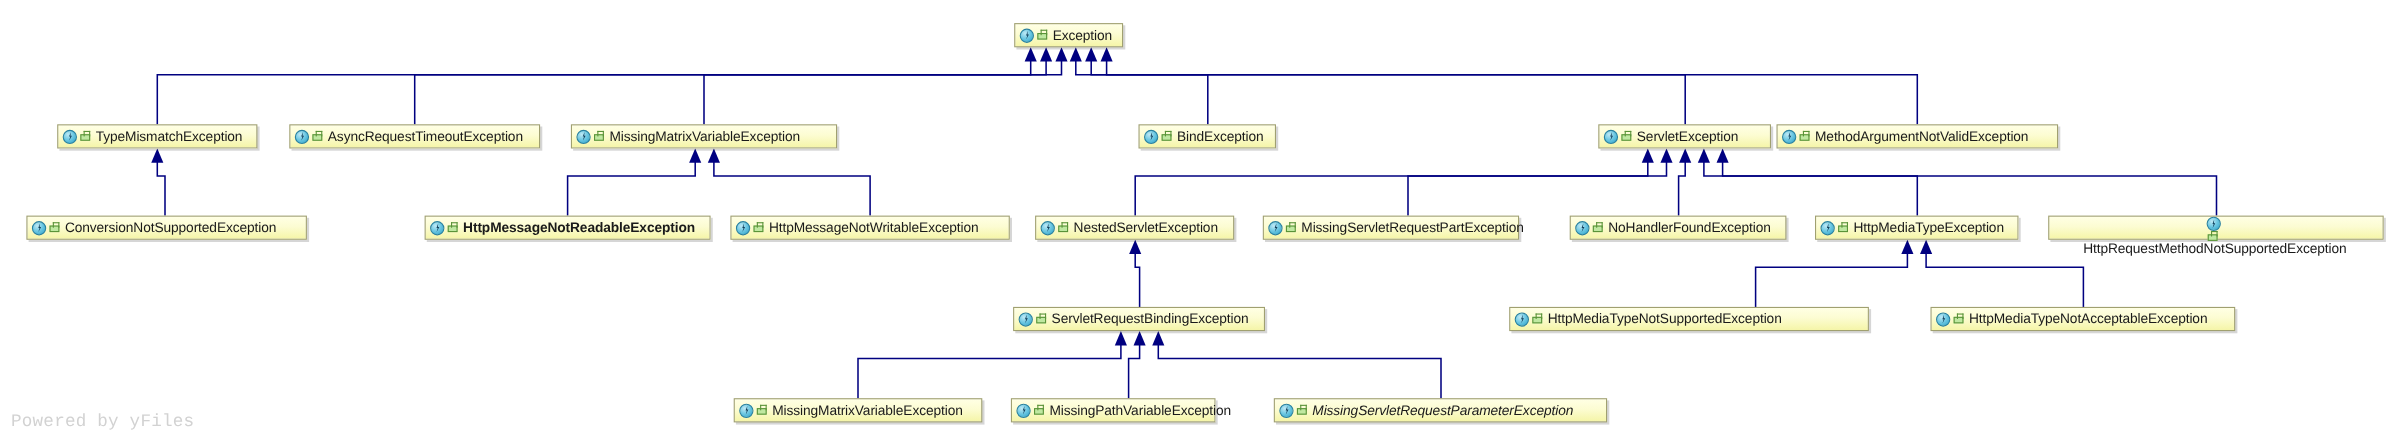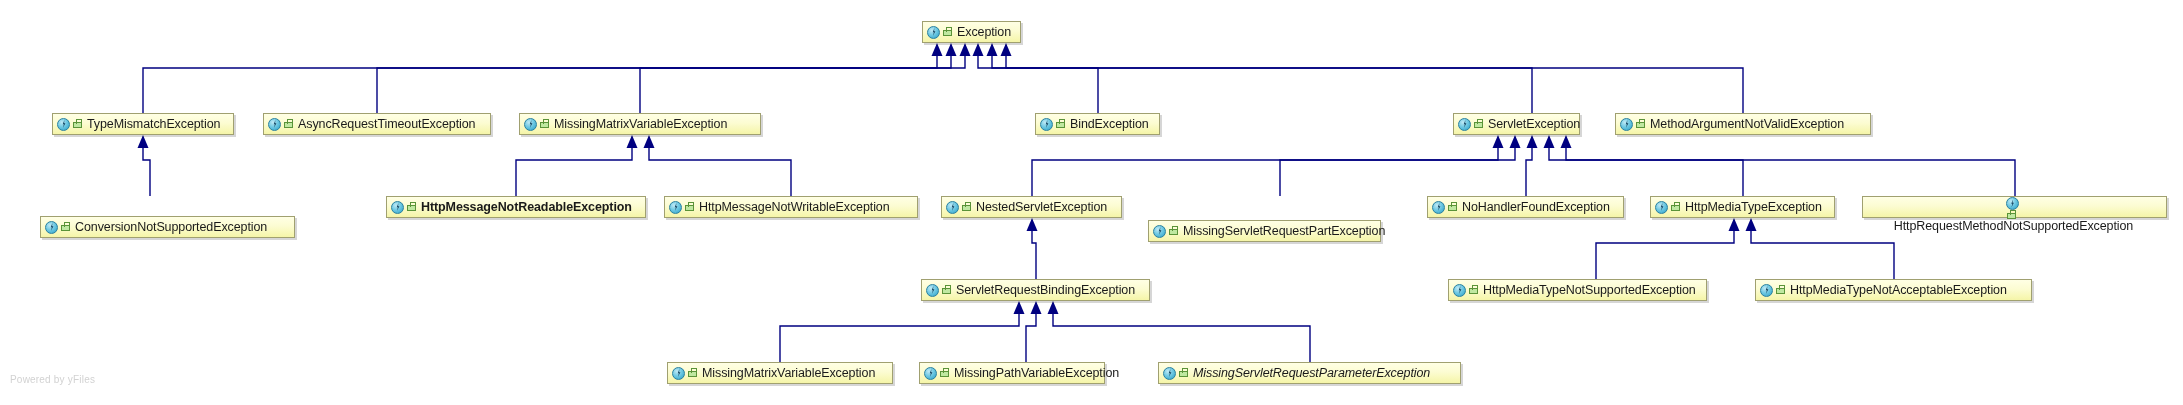--- a/index.html
+++ b/index.html
@@ -93,23 +93,23 @@
     height: 5px;
     border: 1px solid #5a9338;
     border-bottom: none;
     box-sizing: border-box;
     background: transparent;
   }
   #watermark {
     position: absolute;
     left: 10px;
     top: 374px;
-    font-size: 10px;
+    font-size: 16px;
     color: #d2d2d2;
-    font-family: Liberation Sans, sans-serif;
+    font-family: Liberation Mono, monospace;
     letter-spacing: 0.2px;
   }
 </style>
 </head>
 <body>
 
 <div id="diagram">
   <svg id="edge-layer" viewBox="0 0 2183 405">
       <path d="M 143 113 L 143 68 L 937 68 L 937 55" fill="none" stroke="#000080" stroke-width="1.4"></path>
       <polygon points="937,43 931.5,56 942.5,56" fill="#000080"></polygon>
@@ -171,51 +171,51 @@
       <div class="node" style="left: 519px; top: 113px; width: 242px;">
         <span class="ico-class"></span>
         <span class="ico-vis"></span>
         <span class="lbl">MissingMatrixVariableException</span>
       </div>
       <div class="node" style="left: 1035px; top: 113px; width: 125px;">
         <span class="ico-class"></span>
         <span class="ico-vis"></span>
         <span class="lbl">BindException</span>
       </div>
-      <div class="node" style="left: 1453px; top: 113px; width: 127px;">
+      <div class="node" style="left: 1453px; top: 113px; width: 157px;">
         <span class="ico-class"></span>
         <span class="ico-vis"></span>
         <span class="lbl">ServletException</span>
       </div>
       <div class="node" style="left: 1615px; top: 113px; width: 256px;">
         <span class="ico-class"></span>
         <span class="ico-vis"></span>
         <span class="lbl">MethodArgumentNotValidException</span>
       </div>
-      <div class="node" style="left: 40px; top: 196px; width: 255px; margin-top: 20px;">
+      <div class="node" style="left: 24px; top: 196px; width: 255px;">
         <span class="ico-class"></span>
         <span class="ico-vis"></span>
         <span class="lbl">ConversionNotSupportedException</span>
       </div>
       <div class="node" style="left: 386px; top: 196px; width: 260px; font-weight: bold;">
         <span class="ico-class"></span>
         <span class="ico-vis"></span>
         <span class="lbl">HttpMessageNotReadableException</span>
       </div>
       <div class="node" style="left: 664px; top: 196px; width: 254px;">
         <span class="ico-class"></span>
         <span class="ico-vis"></span>
         <span class="lbl">HttpMessageNotWritableException</span>
       </div>
       <div class="node" style="left: 941px; top: 196px; width: 181px;">
         <span class="ico-class"></span>
         <span class="ico-vis"></span>
         <span class="lbl">NestedServletException</span>
       </div>
-      <div class="node" style="left: 1148px; top: 196px; width: 233px; margin-top: 24px;">
+      <div class="node" style="left: 1148px; top: 196px; width: 233px;">
         <span class="ico-class"></span>
         <span class="ico-vis"></span>
         <span class="lbl">MissingServletRequestPartException</span>
       </div>
       <div class="node" style="left: 1427px; top: 196px; width: 197px;">
         <span class="ico-class"></span>
         <span class="ico-vis"></span>
         <span class="lbl">NoHandlerFoundException</span>
       </div>
       <div class="node" style="left: 1650px; top: 196px; width: 185px;">
@@ -226,21 +226,21 @@
       <div class="node" style="left: 1862px; top: 196px; width: 305px; flex-direction: column;">
         <span class="ico-class"></span>
         <span class="ico-vis"></span>
         <span class="lbl">HttpRequestMethodNotSupportedException</span>
       </div>
       <div class="node" style="left: 921px; top: 279px; width: 229px;">
         <span class="ico-class"></span>
         <span class="ico-vis"></span>
         <span class="lbl">ServletRequestBindingException</span>
       </div>
-      <div class="node" style="left: 1448px; top: 279px; width: 259px;">
+      <div class="node" style="left: 1372px; top: 279px; width: 327px;">
         <span class="ico-class"></span>
         <span class="ico-vis"></span>
         <span class="lbl">HttpMediaTypeNotSupportedException</span>
       </div>
       <div class="node" style="left: 1755px; top: 279px; width: 277px;">
         <span class="ico-class"></span>
         <span class="ico-vis"></span>
         <span class="lbl">HttpMediaTypeNotAcceptableException</span>
       </div>
       <div class="node" style="left: 667px; top: 362px; width: 226px;">

